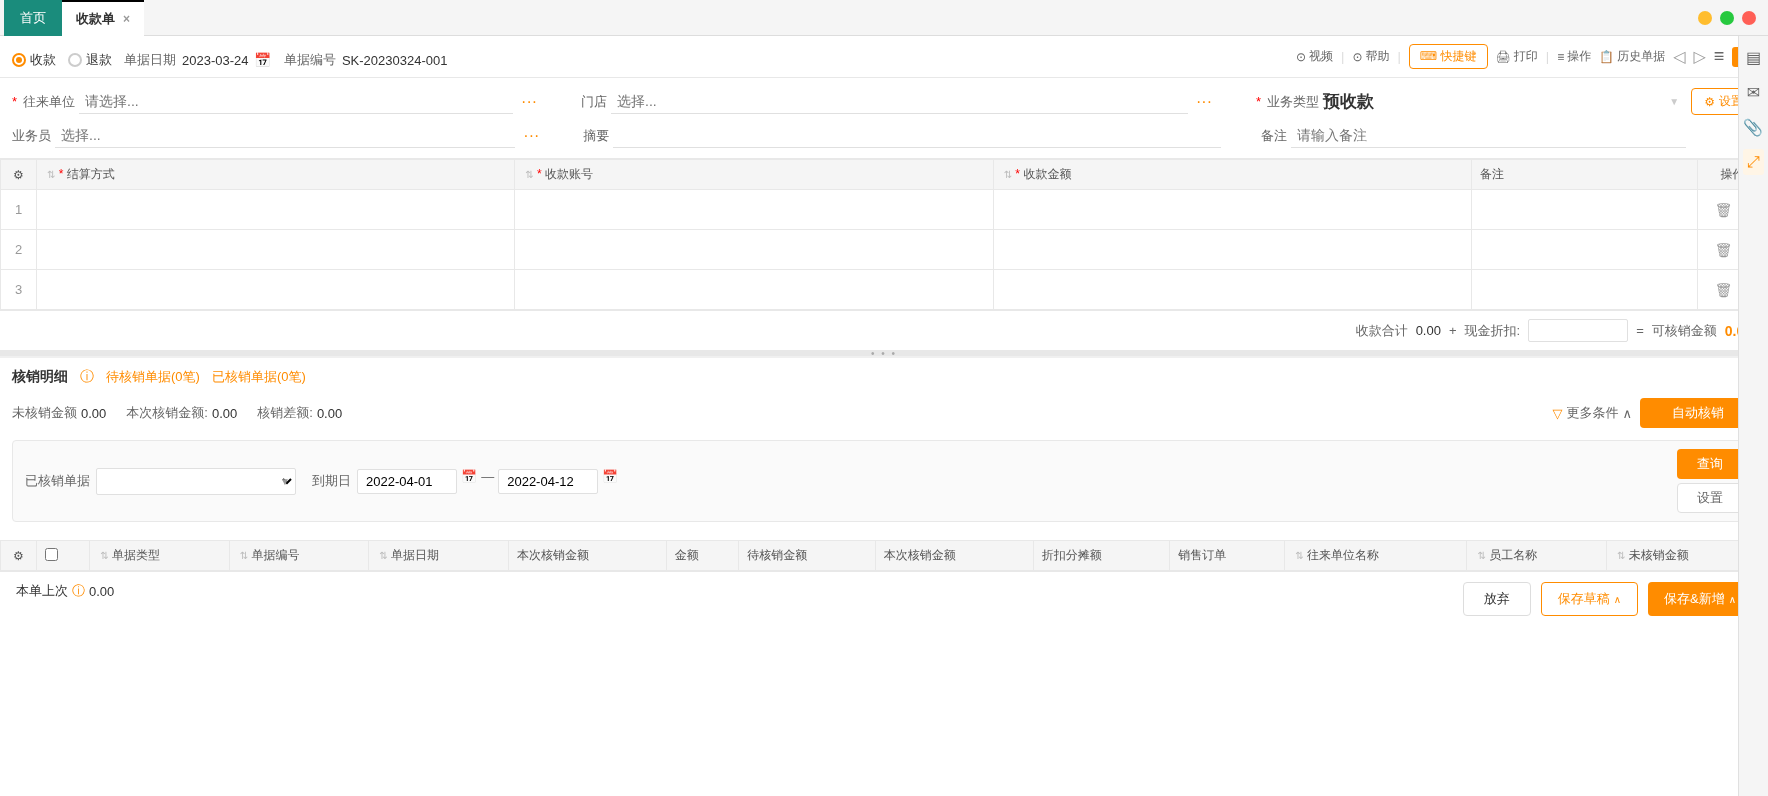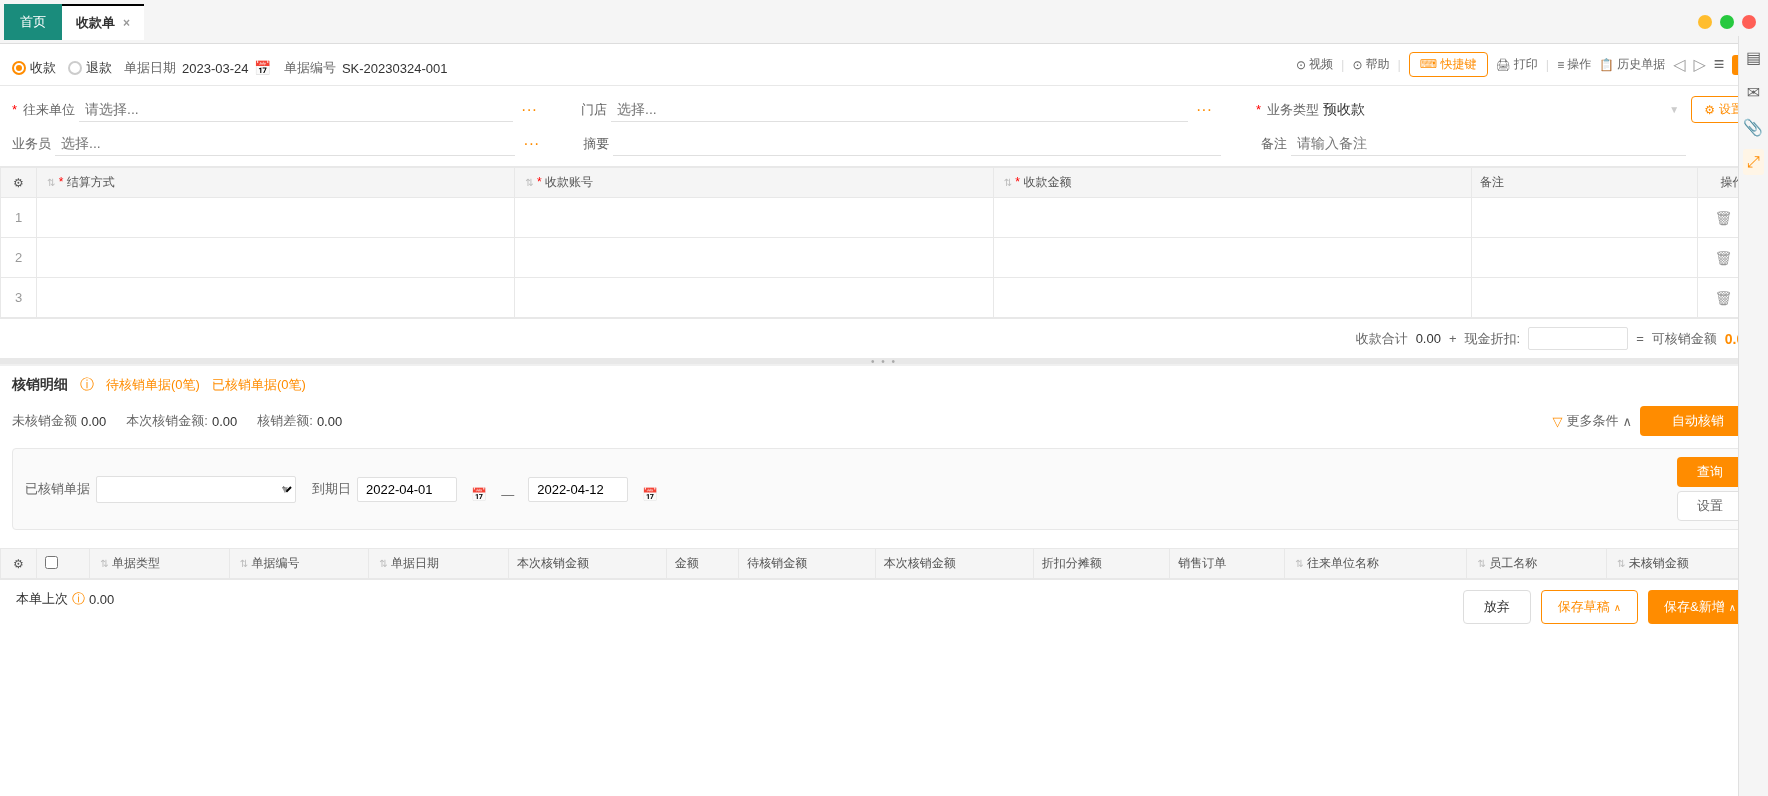--- a/index.html
+++ b/index.html
@@ -1,20 +1,20 @@
 <!DOCTYPE html>
 <html><head>
   <meta charset="utf-8">
   <style>
     * { box-sizing: border-box; margin: 0; padding: 0; }
     body { font-family: 'Microsoft YaHei', Arial, sans-serif; font-size: 13px; background: #f0f2f5; color: #333; overflow: hidden; }
     
     
     .tab-bar {
-      display: flex; align-items: center; background: #f5f5f5; height: 44px;
+      display: flex; align-items: center; background: #f5f5f5; height: 36px;
       border-bottom: 1px solid #ddd; padding: 0 4px;
     }
     .tab-item {
       height: 36px; display: flex; align-items: center; padding: 0 14px;
       cursor: pointer; font-size: 13px; position: relative;
     }
     .tab-item.active {
       background: #fff; border-top: 2px solid #000000;
       color: #333; font-weight: bold;
     }
@@ -60,21 +60,21 @@
     .form-row:last-child { margin-bottom: 0; }
     .form-field { display: flex; align-items: center; flex: 1; gap: 4px; }
     .required-star { color: #f00; margin-right: 2px; }
     .form-input {
       flex: 1; border: none; border-bottom: 1px solid #e0e0e0; padding: 4px 6px;
       font-size: 14px; color: #14532d; background: transparent; outline: none;
       min-width: 0;
     }
     .more-btn { color: #ff8c00; cursor: pointer; font-size: 16px; padding: 0 4px; flex-shrink: 0; }
     .select-arrow { color: #ccc; cursor: pointer; font-size: 10px; }
-    .business-type-value { color: #333; font-size: 14px; }
+    .business-type-value { color: #333; font-size: 17px; font-weight: bold; }
     .settings-btn {
       border: 1px solid #ff8c00; color: #ff8c00; border-radius: 4px;
       padding: 4px 12px; cursor: pointer; background: #fff; font-size: 12px;
       display: flex; align-items: center; gap: 4px; margin-left: 12px;
     }
 
     
     .table-section { flex: 0 0 auto; overflow: hidden; }
     .table-container { overflow-x: auto; }
     table { width: 100%; border-collapse: collapse; font-size: 13px; }
@@ -137,21 +137,21 @@
     .search-select {
       border: 1px solid #e0e0e0; padding: 4px 8px; border-radius: 2px;
       font-size: 13px; background: #fff; min-width: 200px;
     }
     .search-select-wrapper { display: flex; align-items: center; position: relative; }
     .search-select-arrow { position: absolute; right: 6px; color: #999; font-size: 10px; pointer-events: none; }
     .date-input {
       border: 1px solid #e0e0e0; padding: 4px 8px; border-radius: 2px;
       font-size: 13px; background: #fff; width: 100px;
     }
-    .date-range { display: flex; align-items: flex-end; gap: 14px; }
+    .date-range { display: flex; align-items: flex-start; gap: 4px; }
     .date-sep { color: #666; }
     .search-btn {
       background: #ff8c00; color: #fff; border: none; border-radius: 4px;
       padding: 6px 20px; cursor: pointer; font-size: 13px; margin-left: auto;
     }
     .settings-btn2 {
       border: 1px solid #e0e0e0; color: #666; border-radius: 4px;
       padding: 5px 16px; cursor: pointer; background: #fff; font-size: 13px;
     }
     .search-actions { display: flex; flex-direction: column; gap: 4px; }

